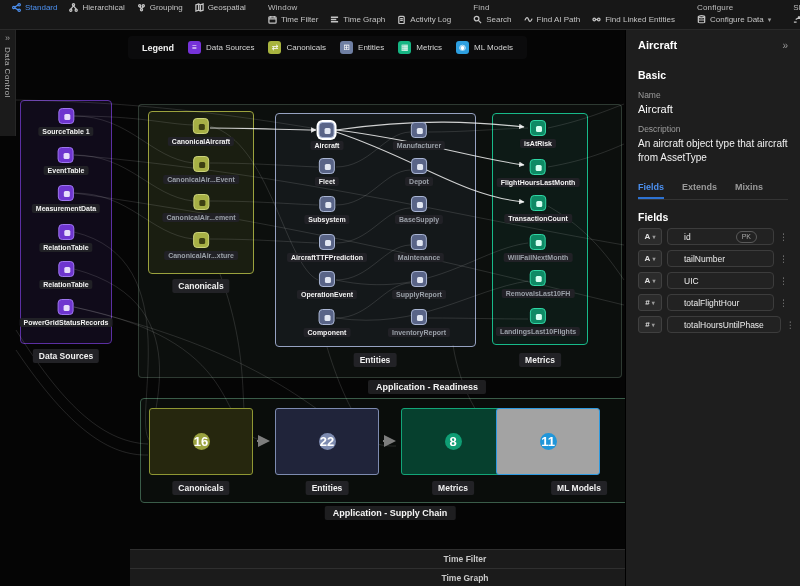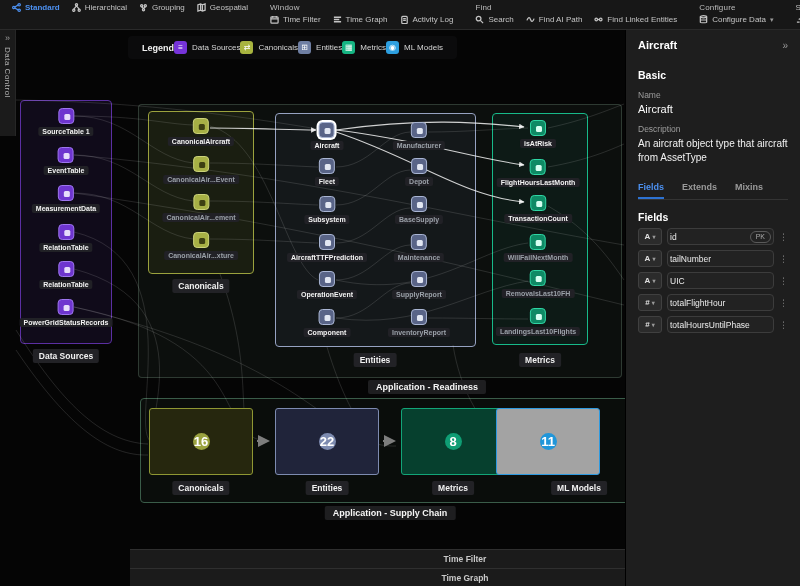--- a/index.html
+++ b/index.html
@@ -10,34 +10,34 @@
   
   .toolbar { position:absolute; top:0; left:0; width:800px; height:30px;
     background:#171717; border-bottom:1px solid #2a2a2a; display:flex; align-items:stretch;
     z-index:30; padding-left:8px; }
   .tb-section { display:flex; flex-direction:column; justify-content:flex-start; padding:3px 10px 0 4px; }
   .tb-title { font-size:8px; color:#bdbdbd; letter-spacing:.2px; margin-bottom:3px; }
   .tb-buttons { display:flex; align-items:center; gap:12px; }
   .tb-btn { display:flex; align-items:center; gap:4px; font-size:8px; color:#c4c4c4;
     cursor:pointer; white-space:nowrap; }
   .tb-btn svg { width:9px; height:9px; stroke:currentColor; fill:none; stroke-width:1.4; }
-  .tb-btn.active { color:#4c90f0; font-weight:bold; }
+  .tb-btn.active { color:#4c90f0; font-weight:normal; }
   .tb-sep { width:1px; background:#333; margin:10px 4px 4px 4px; }
   .tb-caret { font-size:7px; color:#9a9a9a; }
 
   
   .side-tab { position:absolute; left:0; top:30px; width:16px; height:106px; background:#1b1b1b;
     border-right:1px solid #262626; display:flex; flex-direction:column; align-items:center;
     padding-top:4px; gap:4px; z-index:20; }
   .side-tab .chev { color:#9a9a9a; font-size:9px; line-height:1; }
   .side-tab .vlabel { writing-mode:vertical-rl; font-size:8px; color:#b4b4b4; letter-spacing:.5px; }
 
   
   .legend { position:absolute; left:128px; top:36px; height:23px; background:#0b0b0c;
-    border-radius:4px; display:flex; align-items:center; padding:0 14px; z-index:15; }
+    border-radius:4px; display:flex; align-items:center; gap:14px; padding:0 14px; z-index:15; }
   .legend-title { font-size:9px; font-weight:bold; color:#f2f2f2; }
   .legend-item { display:flex; align-items:center; gap:5px; font-size:8px; color:#d6d6d6; }
   .legend-swatch { width:13px; height:13px; border-radius:3px; display:flex; align-items:center;
     justify-content:center; font-size:8px; color:#fff; line-height:1; }
 
   
   .grp { position:absolute; border-radius:4px; z-index:1; }
   .grp-ds   { left:20px;  top:100px; width:92px;  height:244px; border:1px solid #5b2fa2; background:rgba(100,56,178,0.12); }
   .grp-read { left:138px; top:104px; width:484px; height:274px; border:1px solid rgba(130,160,140,0.30); background:rgba(22,28,24,0.45); }
   .grp-can  { left:148px; top:111px; width:106px; height:163px; border:1px solid #9ba23d; background:rgba(155,162,61,0.10); }
@@ -102,21 +102,21 @@
   .tabs { display:flex; gap:18px; margin-top:14px; border-bottom:1px solid #343434; }
   .tab { font-size:9px; font-weight:bold; color:#9a9a9a; padding:4px 0 5px 0; cursor:pointer; }
   .tab.active { color:#4c90f0; border-bottom:2px solid #2d72d2; }
   .fields-header { font-size:10.5px; font-weight:bold; color:#fff; margin-top:11px; }
   .field-row { display:flex; align-items:center; gap:5px; margin-top:5px; }
   .type-btn { width:24px; height:17px; background:#2b2b2b; border:1px solid #404040; border-radius:3px;
     display:flex; align-items:center; justify-content:center; gap:2px; font-size:8px; font-weight:bold;
     color:#e0e0e0; cursor:pointer; flex:0 0 auto; }
   .type-caret { font-size:6px; color:#999; }
   .field-input { flex:1; height:17px; background:#222; border:1px solid #3c3c3c; border-radius:4px;
-    display:flex; align-items:center; padding:0 2px; font-size:8.5px; color:#ececec; }
+    display:flex; align-items:center; padding:0 16px; font-size:8.5px; color:#ececec; }
   .pk-badge { margin-left:auto; border:1px solid #5a5a5a; border-radius:8px; color:#a8a8a8;
     font-size:7px; padding:0 5px; line-height:10px; }
   .row-menu { color:#8a8a8a; font-size:9px; cursor:pointer; flex:0 0 auto; }
 </style>
 </head>
 <body>
 
 <div class="stage">
 
   <div class="toolbar">

